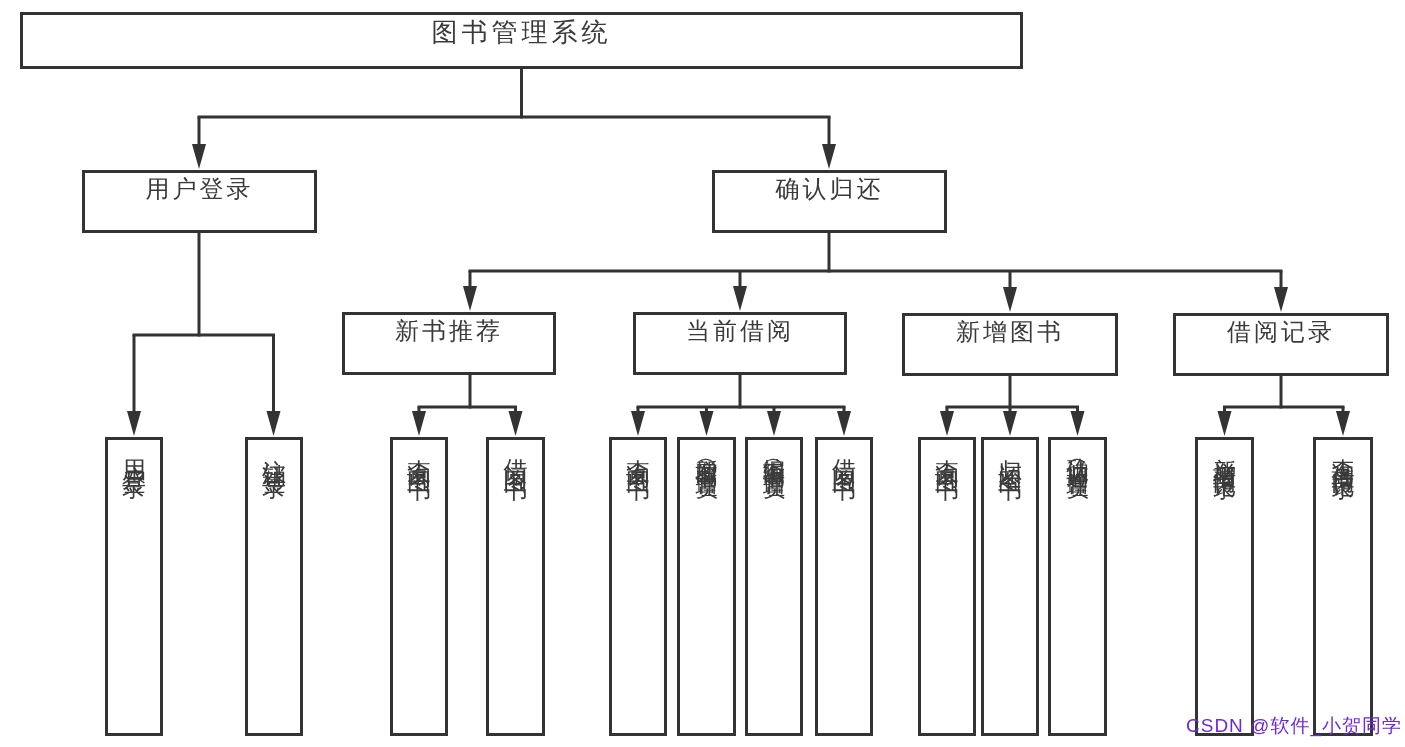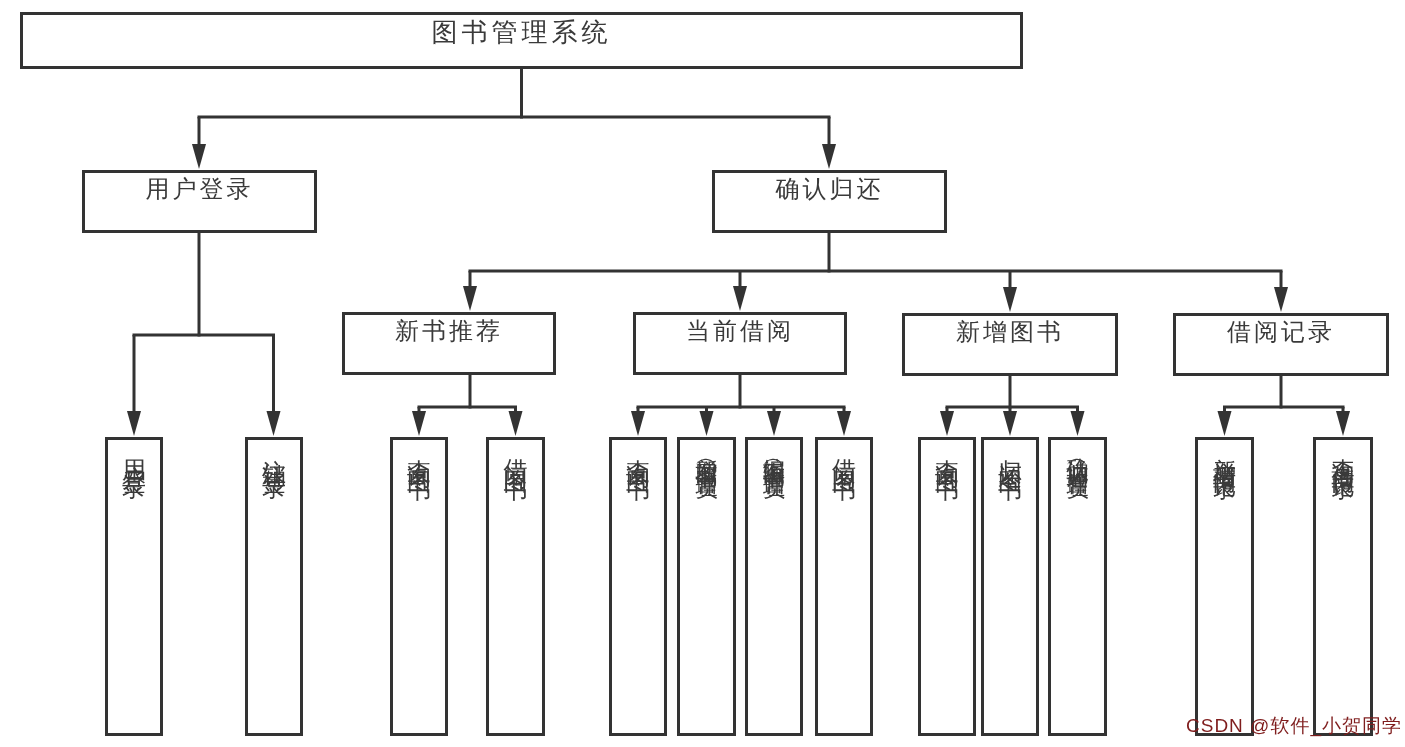--- a/index.html
+++ b/index.html
@@ -20,21 +20,21 @@
   .leaf{top:437px;height:299px;}
   .vtext{
     writing-mode:vertical-rl;text-orientation:mixed;
     font-size:24px;letter-spacing:6px;line-height:1;
     white-space:nowrap;color:#3a3a3a;
   }
   .vtext.small{font-size:22px;letter-spacing:3px;}
   .vtext.mid{font-size:23px;letter-spacing:4px;}
   .watermark{
     position:absolute;left:1186px;top:713px;z-index:3;
-    font-size:19px;color:#7f1d1d;letter-spacing:1px;white-space:nowrap;
+    font-size:19px;color:#6d28d9;letter-spacing:1px;white-space:nowrap;
   }
 </style>
 </head>
 <body>
 
 <div id="stage">
 
   <svg class="wires" width="1405" height="747" viewBox="0 0 1405 747">
     <g stroke="#333333" stroke-width="3" fill="none">
 

